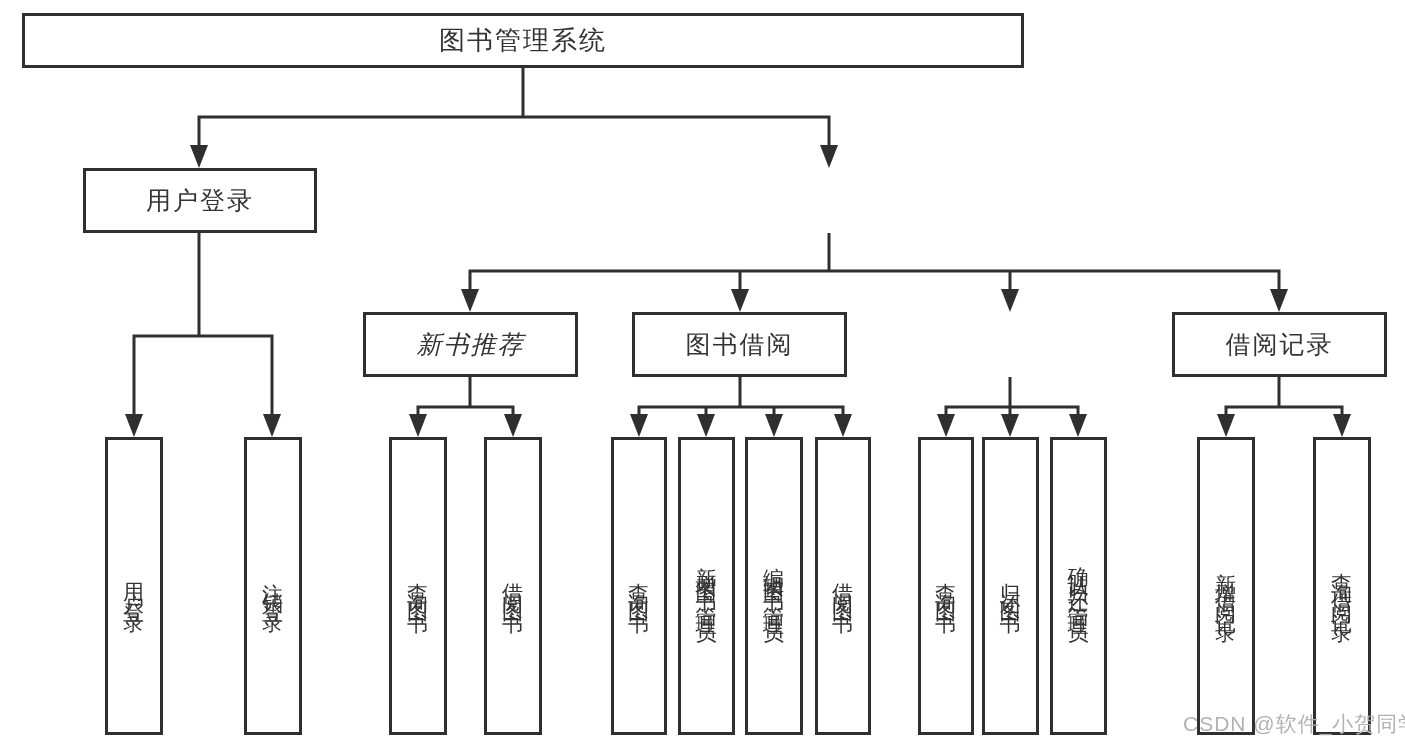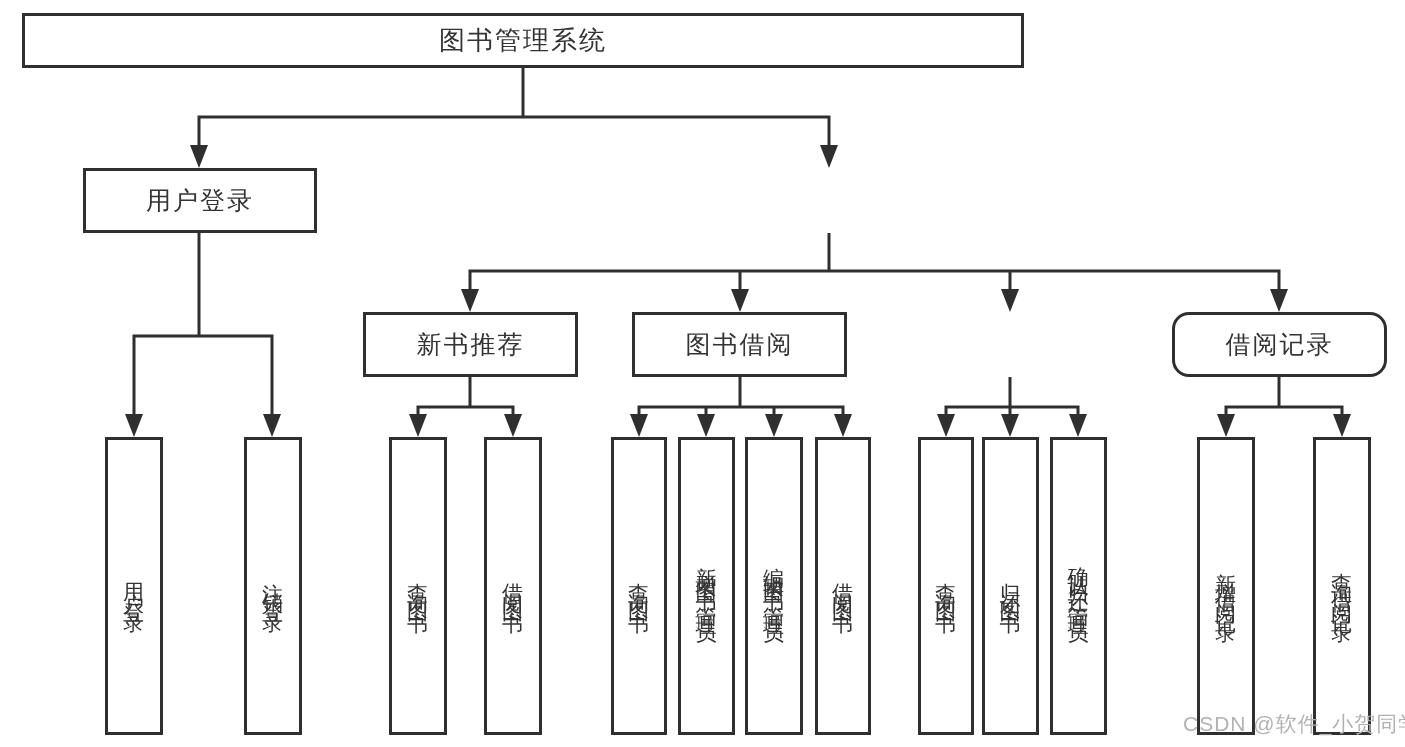--- a/index.html
+++ b/index.html
@@ -119,23 +119,23 @@
       <polygon points="1069,414 1087,414 1078,437"></polygon>
       <polygon points="1217,414 1235,414 1226,437"></polygon>
       <polygon points="1333,414 1351,414 1342,437"></polygon>
     </g>
   </svg>
 
   <div class="node hbox root" style="left:22px; top:13px; width:1002px; height:55px;">图书管理系统</div>
 
   <div class="node hbox" style="left:83px; top:168px; width:234px; height:65px;">用户登录</div>
 
-  <div class="node hbox" style="left:363px; top:312px; width:215px; height:65px;">新书推荐</div>
+  <div class="node hbox" style="left:363px; top:312px; width:215px; height:65px;font-style:italic;">新书推荐</div>
   <div class="node hbox" style="left:632px; top:312px; width:215px; height:65px;">图书借阅</div>
-  <div class="node hbox" style="left:1172px; top:312px; width:215px; height:65px;border-radius:17px;">借阅记录</div>
+  <div class="node hbox" style="left:1172px; top:312px; width:215px; height:65px;">借阅记录</div>
 
   <div class="node vbox" style="left:105px; top:437px; width:58px; height:298px;">
     <span>用户登录</span>
   </div>
   <div class="node vbox" style="left:244px; top:437px; width:58px; height:298px;">
     <span>注销登录</span>
   </div>
 
   <div class="node vbox" style="left:389px; top:437px; width:58px; height:298px;">
     <span>查询图书</span>

